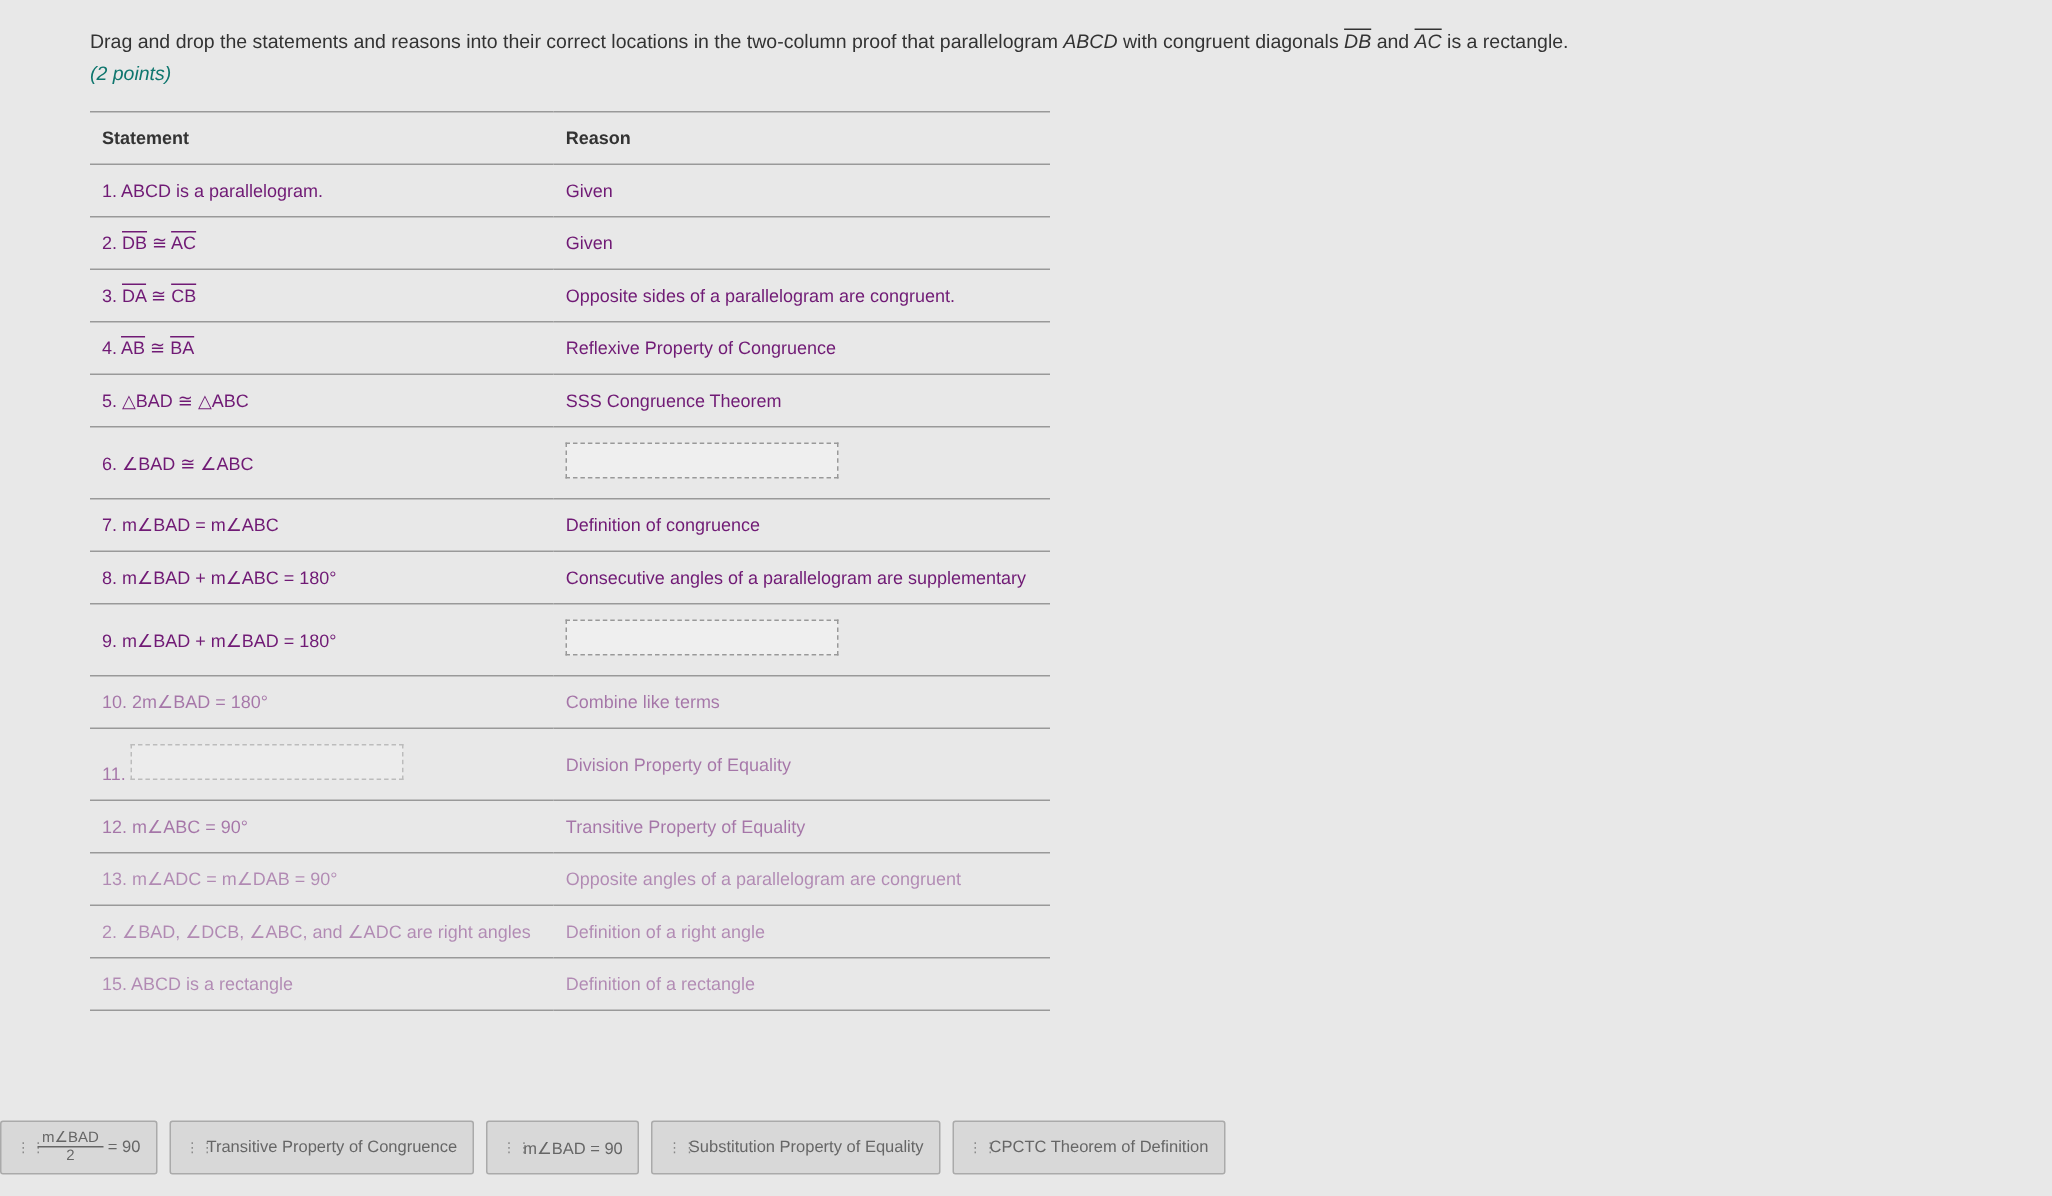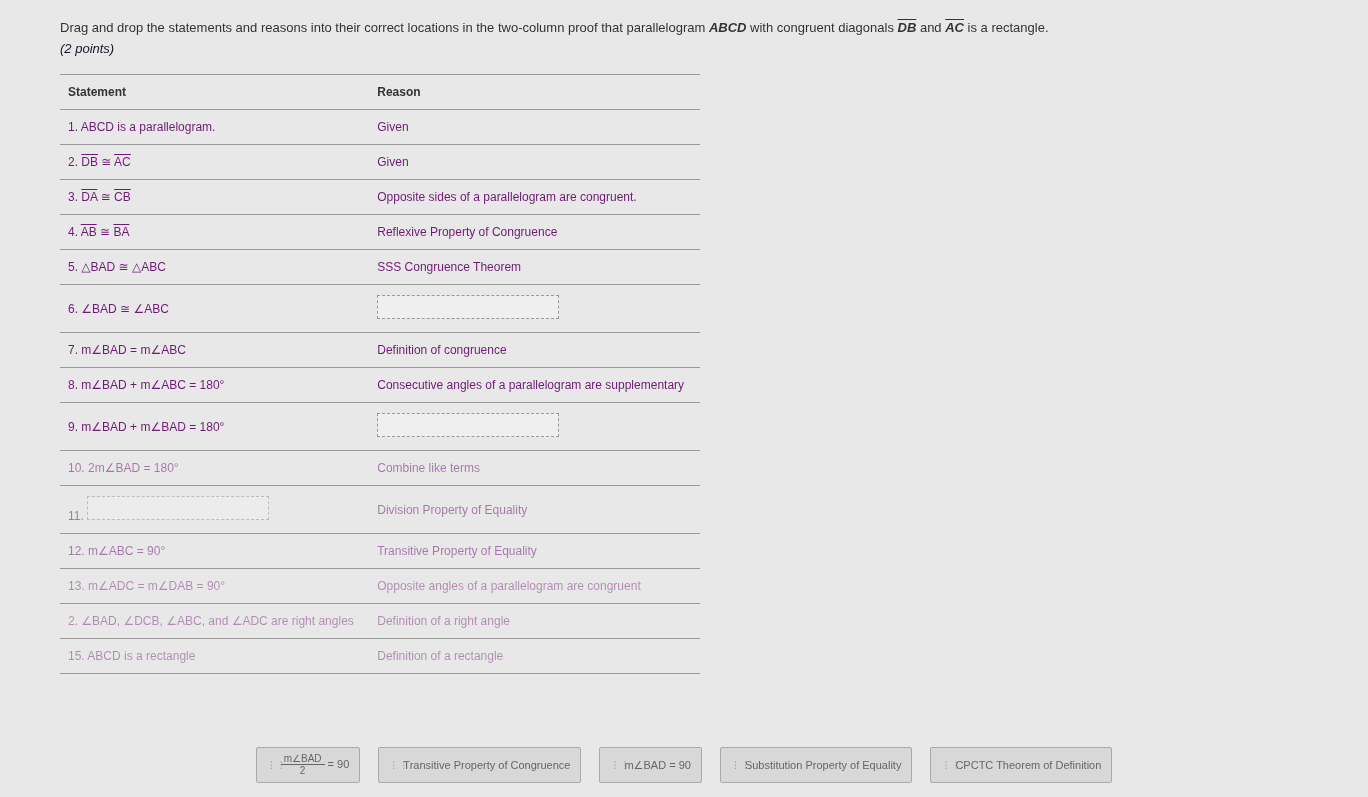--- a/index.html
+++ b/index.html
@@ -1,28 +1,28 @@
 <!DOCTYPE html>
 <html><head>
 <meta charset="utf-8">
 <style>
   html,body{margin:0;padding:0;background:#e8e8e8;font-family:Arial,Helvetica,sans-serif;color:#444}
   .page{width:1368px;min-height:797px;box-sizing:border-box;padding:20px 60px 30px 60px;position:relative}
   .prompt{font-size:13px;color:#333;margin-bottom:6px}
   .prompt .ov{text-decoration:overline;font-style:italic;font-weight:bold}
-  .prompt .bi{font-weight:bold;font-style:italic}
-  .pts{font-size:13px;font-style:italic;color:#0f172a;margin-bottom:18px}
+  .prompt .bi{font-weight:normal;font-style:italic}
+  .pts{font-size:13px;font-style:italic;color:#0f766e;margin-bottom:18px}
   table{border-collapse:collapse;width:640px;margin-top:0}
   th,td{border-top:1px solid #999;padding:10px 8px;font-size:12px;text-align:left;vertical-align:middle;color:#701a75}
   th{font-weight:bold;color:#333}
   tr:last-child td{border-bottom:1px solid #999}
   .dropzone{display:inline-block;border:1.5px dashed #999;min-width:180px;height:22px;background:rgba(255,255,255,.3)}
   .faded{opacity:.55}
   .faded2{opacity:.45}
-  .bank{position:absolute;left:0;right:0;bottom:14px;display:flex;justify-content:center;gap:18px;flex-wrap:nowrap}
+  .bank{position:absolute;left:0;right:0;bottom:14px;display:flex;gap:8px;flex-wrap:nowrap}
   .tile{display:inline-flex;align-items:center;background:#d8d8d8;border:1px solid #aaa;border-radius:2px;padding:6px 10px;font-size:11px;color:#666;gap:6px}
   .grip{display:inline-block;width:8px;line-height:4px;color:#888;letter-spacing:1px;font-size:9px}
   .grip::before{content:"⋮⋮"}
   .frac{display:inline-block;vertical-align:middle;text-align:center;font-size:10px;line-height:1}
   .frac .num{display:block;border-bottom:1px solid #666;padding:0 3px}
   .frac .den{display:block;padding-top:1px}
   .ov{text-decoration:overline}
 </style>
 </head>
 <body>

